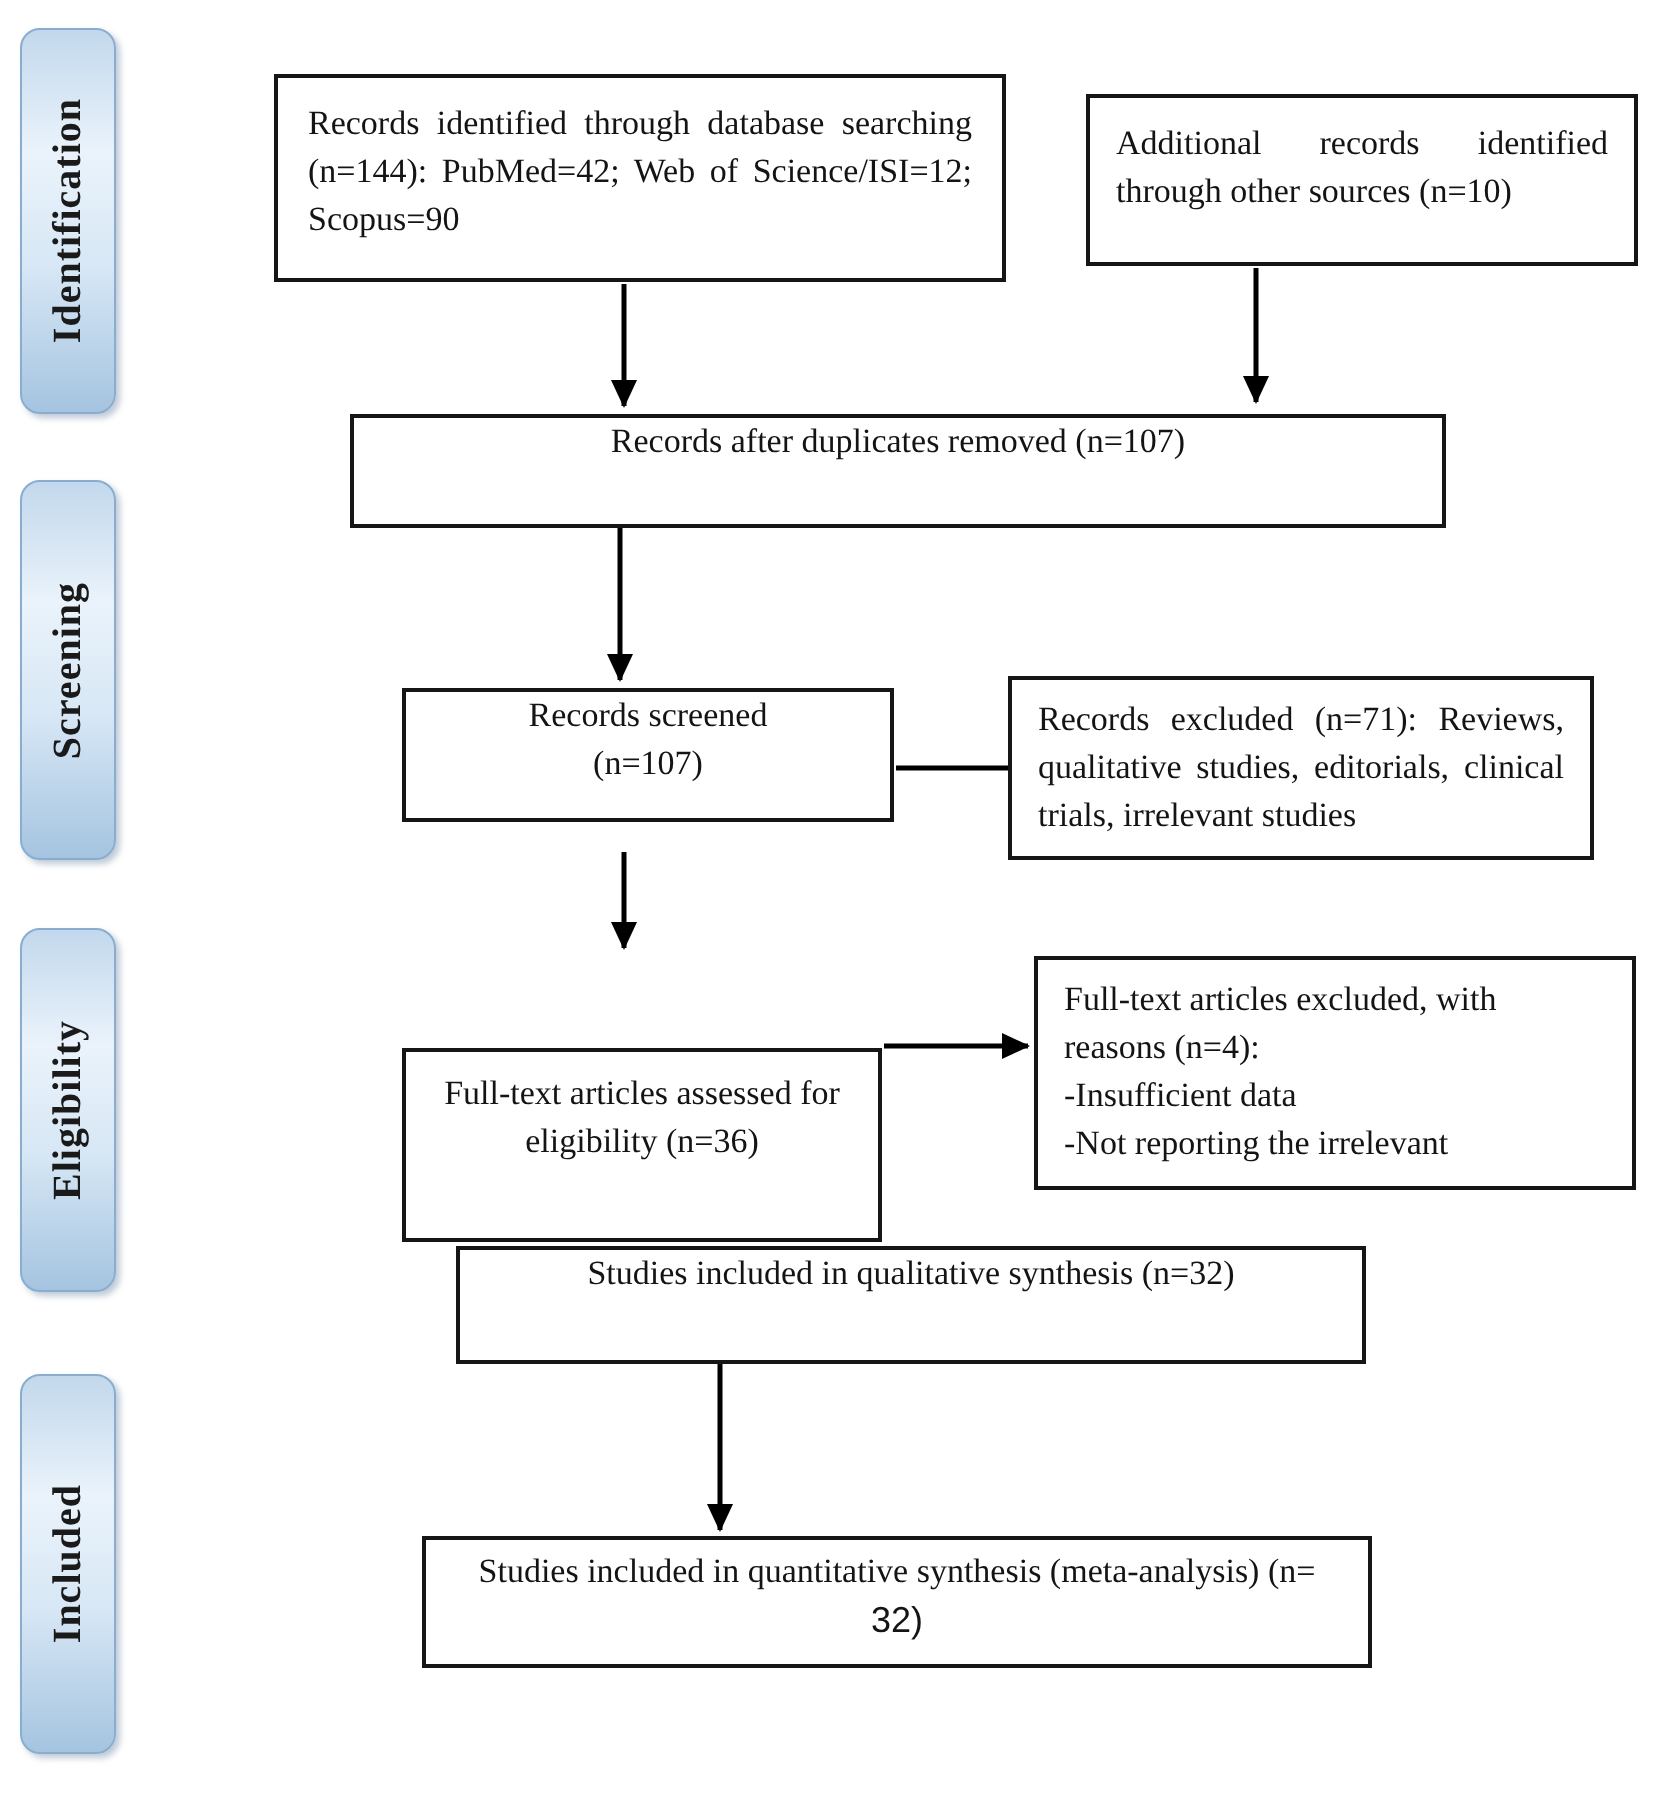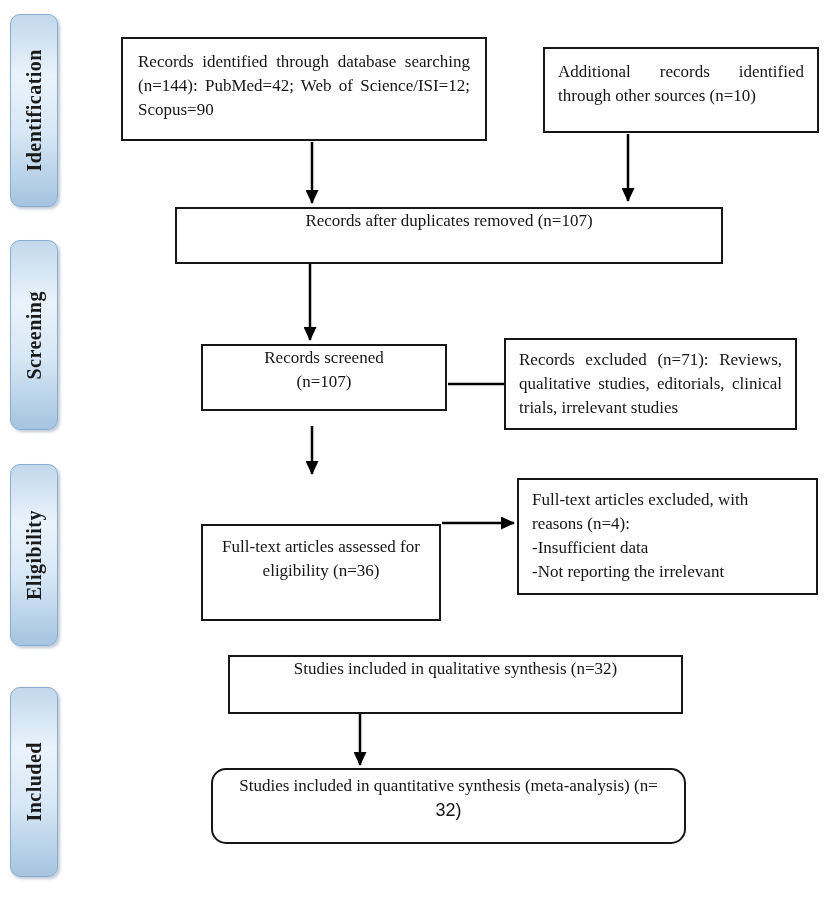--- a/index.html
+++ b/index.html
@@ -78,21 +78,21 @@
   <div class="stage" style="top:240px;height:190px;">
     <span class="vtext">Screening</span>
   </div>
   <div class="stage" style="top:464px;height:182px;">
     <span class="vtext">Eligibility</span>
   </div>
   <div class="stage" style="top:687px;height:190px;">
     <span class="vtext">Included</span>
   </div>
 
-  <div class="fbox justify" style="left:121px;top:37px;width:366px;height:104px;padding:11px 15px;">
+  <div class="fbox justify" style="left:137px;top:37px;width:366px;height:104px;padding:11px 15px;">
     <span>Records identified through database searching (n=144): PubMed=42; Web of Science/ISI=12; Scopus=90</span>
   </div>
 
   <div class="fbox justify" style="left:543px;top:47px;width:276px;height:86px;padding:11px 13px;">
     <span>Additional records identified through other sources (n=10)</span>
   </div>
 
   <div class="fbox center" style="left:175px;top:207px;width:548px;height:57px;">
     <span>Records after duplicates removed (n=107)</span>
   </div>
@@ -109,24 +109,24 @@
   <div class="fbox topcenter" style="left:201px;top:478px;width:240px;height:97px;padding:9px 10px;">
     <span>Full-text articles assessed for eligibility (n=36)</span>
   </div>
 
   <div class="fbox" style="left:517px;top:478px;width:301px;height:117px;padding:8px 13px;">
     <div>Full-text articles excluded, with reasons (n=4):</div>
     <div>-Insufficient data</div>
     <div>-Not reporting the irrelevant</div>
   </div>
 
-  <div class="fbox center" style="left:228px;top:655px;width:455px;height:59px;">
+  <div class="fbox center" style="left:228px;top:623px;width:455px;height:59px;">
     <span>Studies included in qualitative synthesis (n=32)</span>
   </div>
 
-  <div class="fbox center" style="left:211px;top:768px;width:475px;height:76px;padding:4px 14px;border-radius:15px;">
+  <div class="fbox center" style="left:211px;top:768px;width:475px;height:66px;padding:4px 14px;">
     <div>
       <span>Studies included in quantitative synthesis (meta-analysis) (n=</span>
       <span class="sans">32)</span>
     </div>
   </div>
 
 </div>
 
 </body></html>

